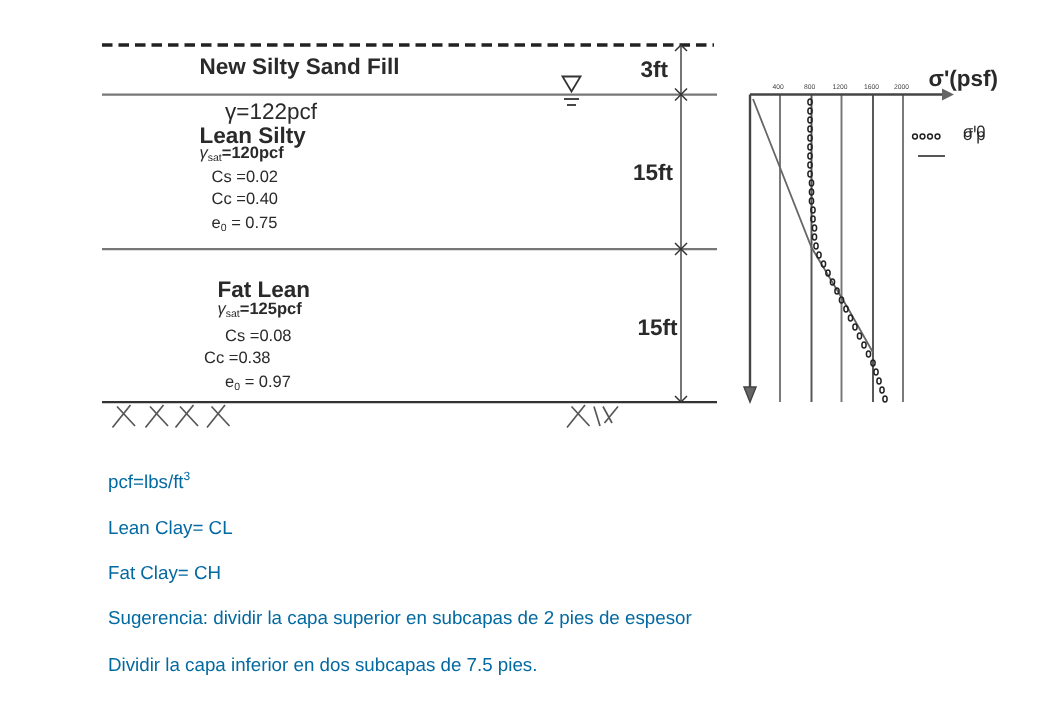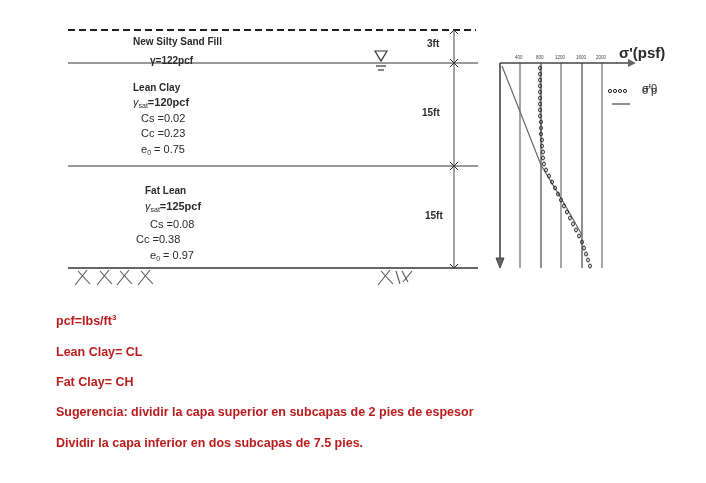--- a/index.html
+++ b/index.html
@@ -1,20 +1,20 @@
 <!DOCTYPE html>
 <html><head>
   <meta charset="utf-8">
   <style>
     html, body { margin: 0; padding: 0; background: #ffffff; }
     body { width: 706px; height: 483px; position: relative; overflow: hidden; font-family: "Liberation Sans", "DejaVu Sans", sans-serif; color: #222; }
     .abs { position: absolute; }
-    .lbl { font-size: 10px; font-weight: bold; color: #2a2a2a; white-space: nowrap; }
+    .lbl { font-size: 15px; font-weight: bold; color: #2a2a2a; white-space: nowrap; }
     .prop { font-size: 11px; color: #2a2a2a; white-space: nowrap; }
-    .note { position: absolute; left: 56px; font-size: 12.5px; color: #b91c1c; white-space: nowrap; font-weight: bold; }
+    .note { position: absolute; left: 72px; font-size: 12.5px; color: #0369a1; white-space: nowrap; }
     sup { font-size: 8px; }
     .sub { font-size: 7px; vertical-align: -2px; }
     svg text { font-family: "Liberation Sans", "DejaVu Sans", sans-serif; }
   </style>
 </head>
 <body>
 
 <svg class="abs" style="left:0;top:0" width="706" height="300" viewBox="0 0 706 300">
 
   <line x1="68" y1="30" x2="476" y2="30" stroke="#222" stroke-width="2.2" stroke-dasharray="7,4"></line>
@@ -121,32 +121,32 @@
       <circle cx="610" cy="91" r="1.6"></circle>
         <circle cx="615" cy="91" r="1.6"></circle>
       <circle cx="620" cy="91" r="1.6"></circle>
         <circle cx="625" cy="91" r="1.6"></circle>
     </g>
     <line x1="612" y1="104" x2="630" y2="104" stroke="#444" stroke-width="1.2"></line>
   </g>
 </svg>
 
 <div class="abs lbl" style="left:133px;top:36px">New Silty Sand Fill</div>
-<div class="abs lbl" style="left:150px;top:55px;font-weight:bold">γ=122pcf</div>
+<div class="abs lbl" style="left:150px;top:66px;font-weight:normal">γ=122pcf</div>
 <div class="abs lbl" style="left:427px;top:38px">3ft</div>
 
-<div class="abs lbl" style="left:133px;top:82px">Lean Clay</div>
+<div class="abs lbl" style="left:133px;top:82px">Lean Silty</div>
 <div class="abs prop" style="left:133px;top:96px">
   <span style="font-style:italic">γ</span><span class="sub">sat</span><b>=120pcf</b>
 </div>
 <div class="abs prop" style="left:141px;top:112px">
   <span>Cs</span> <span>=0.02</span>
 </div>
 <div class="abs prop" style="left:141px;top:127px">
-  <span>Cc</span> <span>=0.23</span>
+  <span>Cc</span> <span>=0.40</span>
 </div>
 <div class="abs prop" style="left:141px;top:143px">
   <span>e</span><span class="sub">0</span> <span>= 0.75</span>
 </div>
 <div class="abs lbl" style="left:422px;top:107px">15ft</div>
 
 <div class="abs lbl" style="left:145px;top:185px">Fat Lean</div>
 <div class="abs prop" style="left:145px;top:200px">
   <span style="font-style:italic">γ</span><span class="sub">sat</span><b>=125pcf</b>
 </div>

